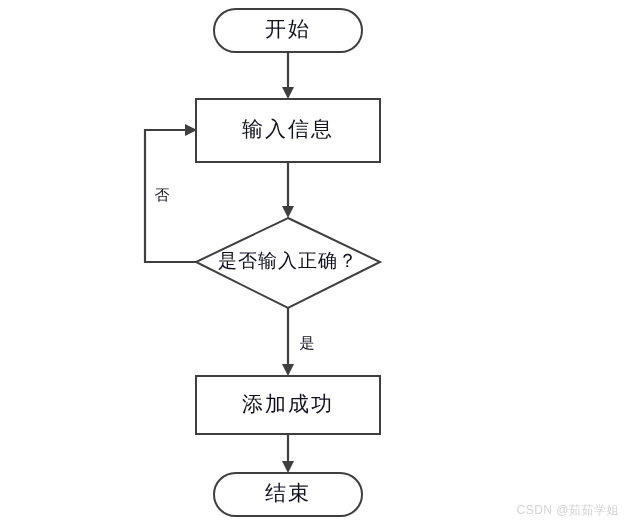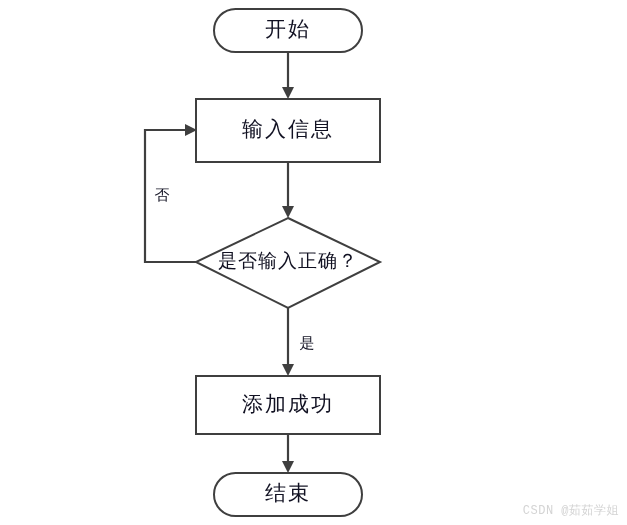--- a/index.html
+++ b/index.html
@@ -53,21 +53,21 @@
     fill: #111122;
     font-family: "Liberation Serif", "DejaVu Serif", serif;
     font-size: 15px;
     text-anchor: middle;
     dominant-baseline: middle;
   }
   .watermark-text {
     position: absolute;
     right: 8px;
     bottom: 6px;
-    font-family: Liberation Mono, monospace;
+    font-family: Liberation Sans, sans-serif;
     font-size: 12px;
     color: #d4d4d4;
     letter-spacing: 0.5px;
     white-space: nowrap;
     user-select: none;
   }
 </style>
 </head>
 <body>
 

